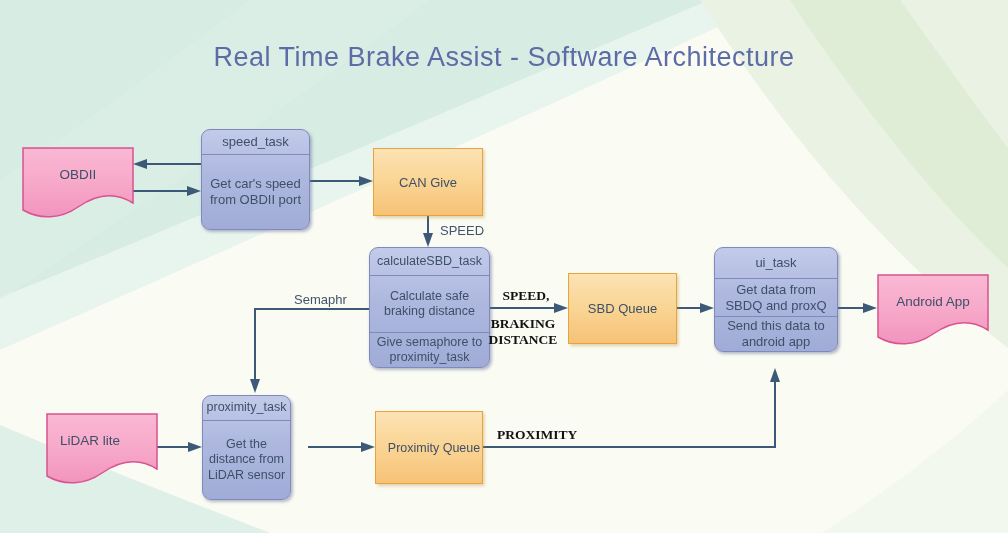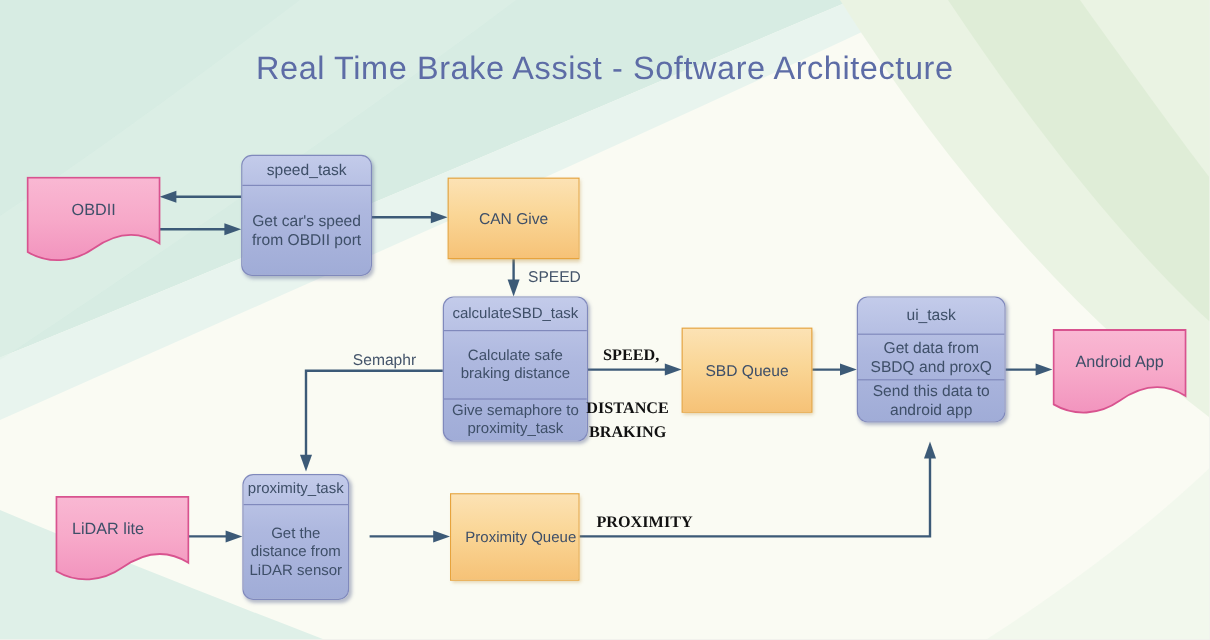--- a/index.html
+++ b/index.html
@@ -156,18 +156,18 @@
     <div class="hd" style="height:24px;">proximity_task</div>
     <div class="sec" style="flex:1;">Get the distance from LiDAR sensor</div>
   </div>
 
   <div class="queue" style="left:375px;top:411px;width:108px;height:73px;font-size:12.5px;padding-left:10px;">
     <span>Proximity Queue</span>
   </div>
 
   <div class="elabel-sans" style="left:440px;top:223px;">SPEED</div>
   <div class="elabel-serif" style="left:496px;top:288px;width:60px;text-align:center;">SPEED,</div>
-  <div class="elabel-serif" style="left:488px;top:316px;width:70px;margin-top:36px;">BRAKING</div>
+  <div class="elabel-serif" style="left:488px;top:316px;width:70px;">BRAKING</div>
   <div class="elabel-serif" style="left:488px;top:332px;width:70px;">DISTANCE</div>
   <div class="elabel-sans" style="left:294px;top:292px;">Semaphr</div>
   <div class="elabel-serif" style="left:497px;top:427px;">PROXIMITY</div>
 
 </div>
 
 </body></html>

